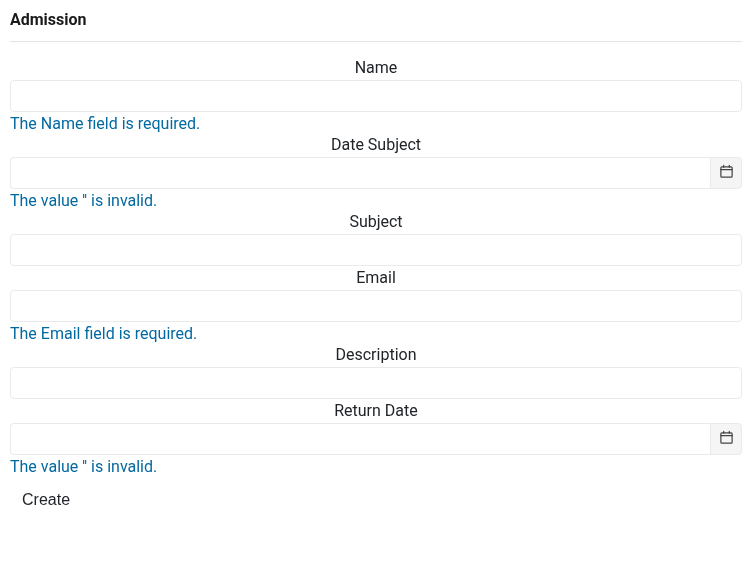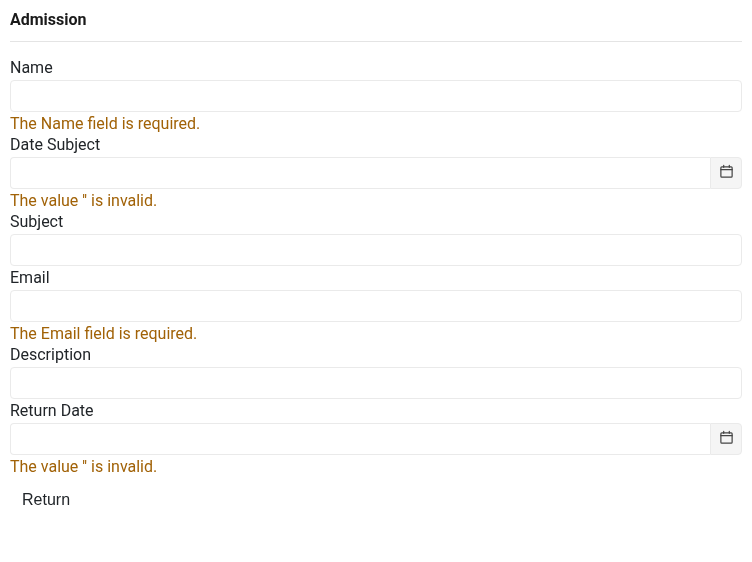--- a/index.html
+++ b/index.html
@@ -27,20 +27,21 @@
     }
     .form-group {
       margin-bottom: 0;
     }
     .form-label {
       display: block;
       font-size: 16px;
       color: #212529;
       margin-bottom: 3px;
       margin-top: 2px;
+      text-align: center;
     }
     .text-input {
       width: 100%;
       padding: 6px 10px;
       font-size: 15px;
       border: 1px solid #eaeaea;
       border-radius: 4px;
       background: #fff;
       height: 32px;
     }
@@ -71,21 +72,21 @@
       justify-content: center;
       cursor: pointer;
     }
     .date-btn svg {
       width: 15px;
       height: 15px;
       stroke: #444;
       fill: none;
     }
     .validation-error {
-      color: #a16207;
+      color: #0369a1;
       font-size: 16px;
       margin-top: 2px;
       margin-bottom: 1px;
     }
     .create-btn {
       background: transparent;
       border: none;
       font-size: 16px;
       color: #212529;
       padding: 6px 12px;
@@ -152,15 +153,15 @@
             <line x1="2" y1="6" x2="14" y2="6"></line>
             <line x1="5" y1="1.5" x2="5" y2="3.5"></line>
             <line x1="11" y1="1.5" x2="11" y2="3.5"></line>
           </svg>
         </span>
       </button>
     </div>
     <div class="validation-error">The value '' is invalid.</div>
   </div>
 
-  <button type="button" class="create-btn">Return</button>
+  <button type="button" class="create-btn">Create</button>
 
 </form>
 
 </body></html>

